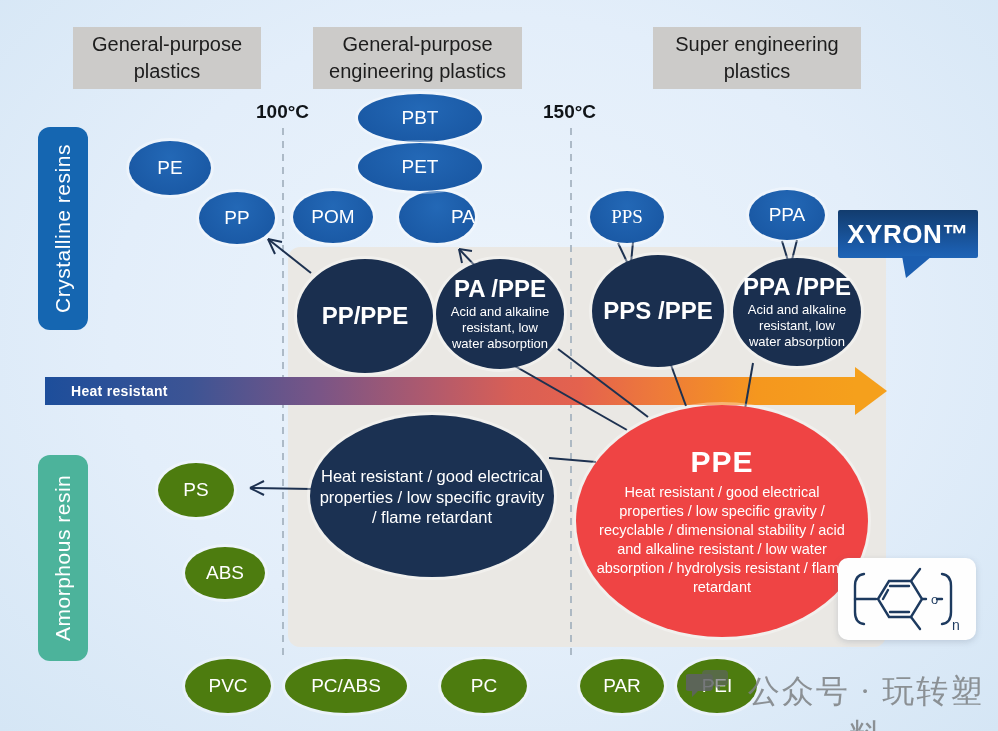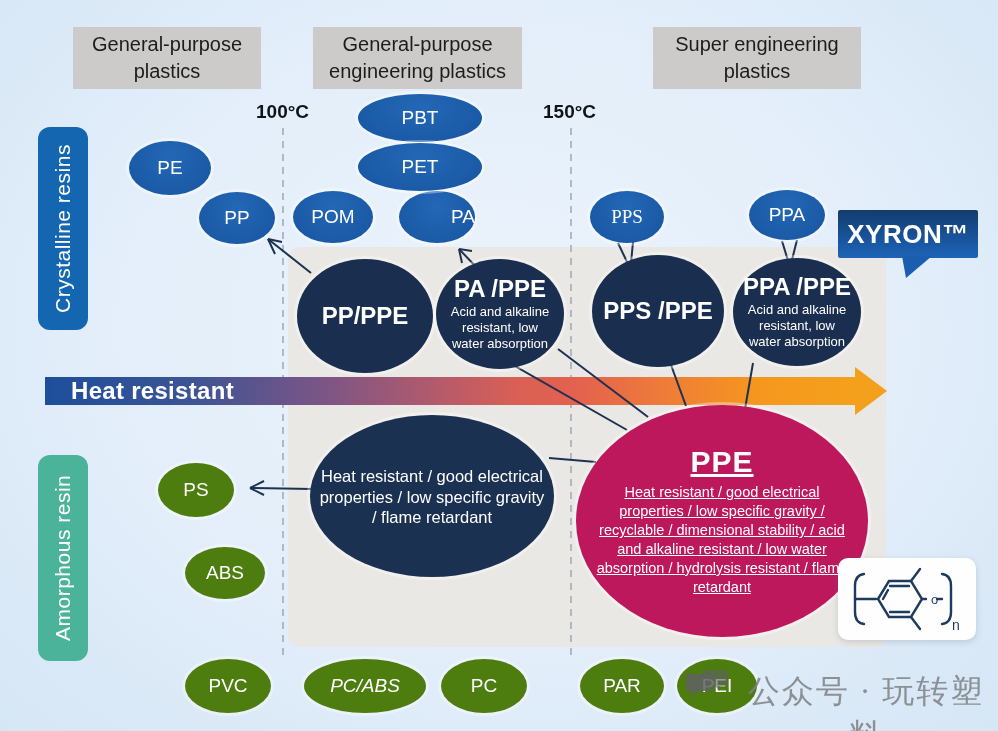--- a/index.html
+++ b/index.html
@@ -20,37 +20,37 @@
     writing-mode:vertical-rl;transform:rotate(180deg);font-size:21px;letter-spacing:.5px;
   }
   .panel{background:#eae8e4;border-radius:12px;}
   .ell{
     border-radius:50%;display:flex;flex-direction:column;align-items:center;justify-content:center;
     color:#fff;text-align:center;box-shadow:0 0 0 3px rgba(255,255,255,0.35);
   }
   .blue{background:radial-gradient(ellipse at 50% 30%, #2368b6 0%, #17549f 100%);}
   .teal{background:#4d7c0f;}
   .navy{background:#1a2f4f;}
-  .red{background:#be185d;text-decoration:underline;}
+  .red{background:#ef4444;}
   .small-lab{font-size:19px;}
   .blend-title{font-size:24px;font-weight:700;line-height:1.05;}
   .blend-desc{font-size:13px;line-height:1.22;padding:3px 12px 0 12px;}
   .ppe-ps-title{font-size:27px;font-weight:600;}
   .ppe-ps-desc{font-size:16.5px;line-height:1.25;padding-top:2px;width:232px;}
   .ppe-title{font-size:30px;font-weight:600;letter-spacing:1px;}
   .ppe-desc{font-size:14.5px;line-height:1.3;width:262px;padding-top:4px;}
   .heat-arrow{
     height:28px;display:flex;align-items:center;
     background:linear-gradient(90deg,#1d4e9b 0%,#3d5494 18%,#7a5586 34%,#b25a6c 48%,#d95f55 58%,#e4624e 66%,#ee7b39 76%,#f5971e 88%,#f5a01c 100%);
   }
   .heat-arrow-head{
     width:0;height:0;border-top:24px solid transparent;border-bottom:24px solid transparent;
     border-left:32px solid #f5a01c;
   }
-  .heat-label{color:#fff;font-size:24px;font-weight:bold;padding-left:26px;letter-spacing:.3px;}
+  .heat-label{color:#fff;font-size:14px;font-weight:bold;padding-left:26px;letter-spacing:.3px;}
   .brand-badge{
     background:linear-gradient(180deg,#123c6e 0%,#1b5cab 80%,#1e64b6 100%);
     color:#fff;font-size:26px;font-weight:bold;letter-spacing:.5px;
     display:flex;align-items:center;justify-content:center;border-radius:2px;
   }
   .chem-card{background:#fefefe;border-radius:10px;box-shadow:0 2px 6px rgba(100,110,130,.25);}
   .watermark{color:rgba(125,128,131,.85);font-size:32px;letter-spacing:2px;font-family:Liberation Serif, serif;text-align:center;}
   svg text{font-family:"Liberation Sans",sans-serif;}
 </style>
 </head>
@@ -196,21 +196,21 @@
 
 <div class="abs ell teal small-lab" style="left:158px;top:463px;width:76px;height:54px;">
   <span>PS</span>
   </div>
 <div class="abs ell teal small-lab" style="left:185px;top:547px;width:80px;height:52px;">
   <span>ABS</span>
   </div>
 <div class="abs ell teal small-lab" style="left:185px;top:659px;width:86px;height:54px;">
   <span>PVC</span>
   </div>
-<div class="abs ell teal small-lab" style="left:304px;top:659px;width:122px;height:54px;font-style:italic;">
+<div class="abs ell teal small-lab" style="left:285px;top:659px;width:122px;height:54px;">
   <span>PC/ABS</span>
   </div>
 <div class="abs ell teal small-lab" style="left:441px;top:659px;width:86px;height:54px;">
   <span>PC</span>
   </div>
 <div class="abs ell teal small-lab" style="left:580px;top:659px;width:84px;height:54px;">
   <span>PAR</span>
   </div>
 <div class="abs ell teal small-lab" style="left:677px;top:659px;width:80px;height:54px;">
   <span>PEI</span>

